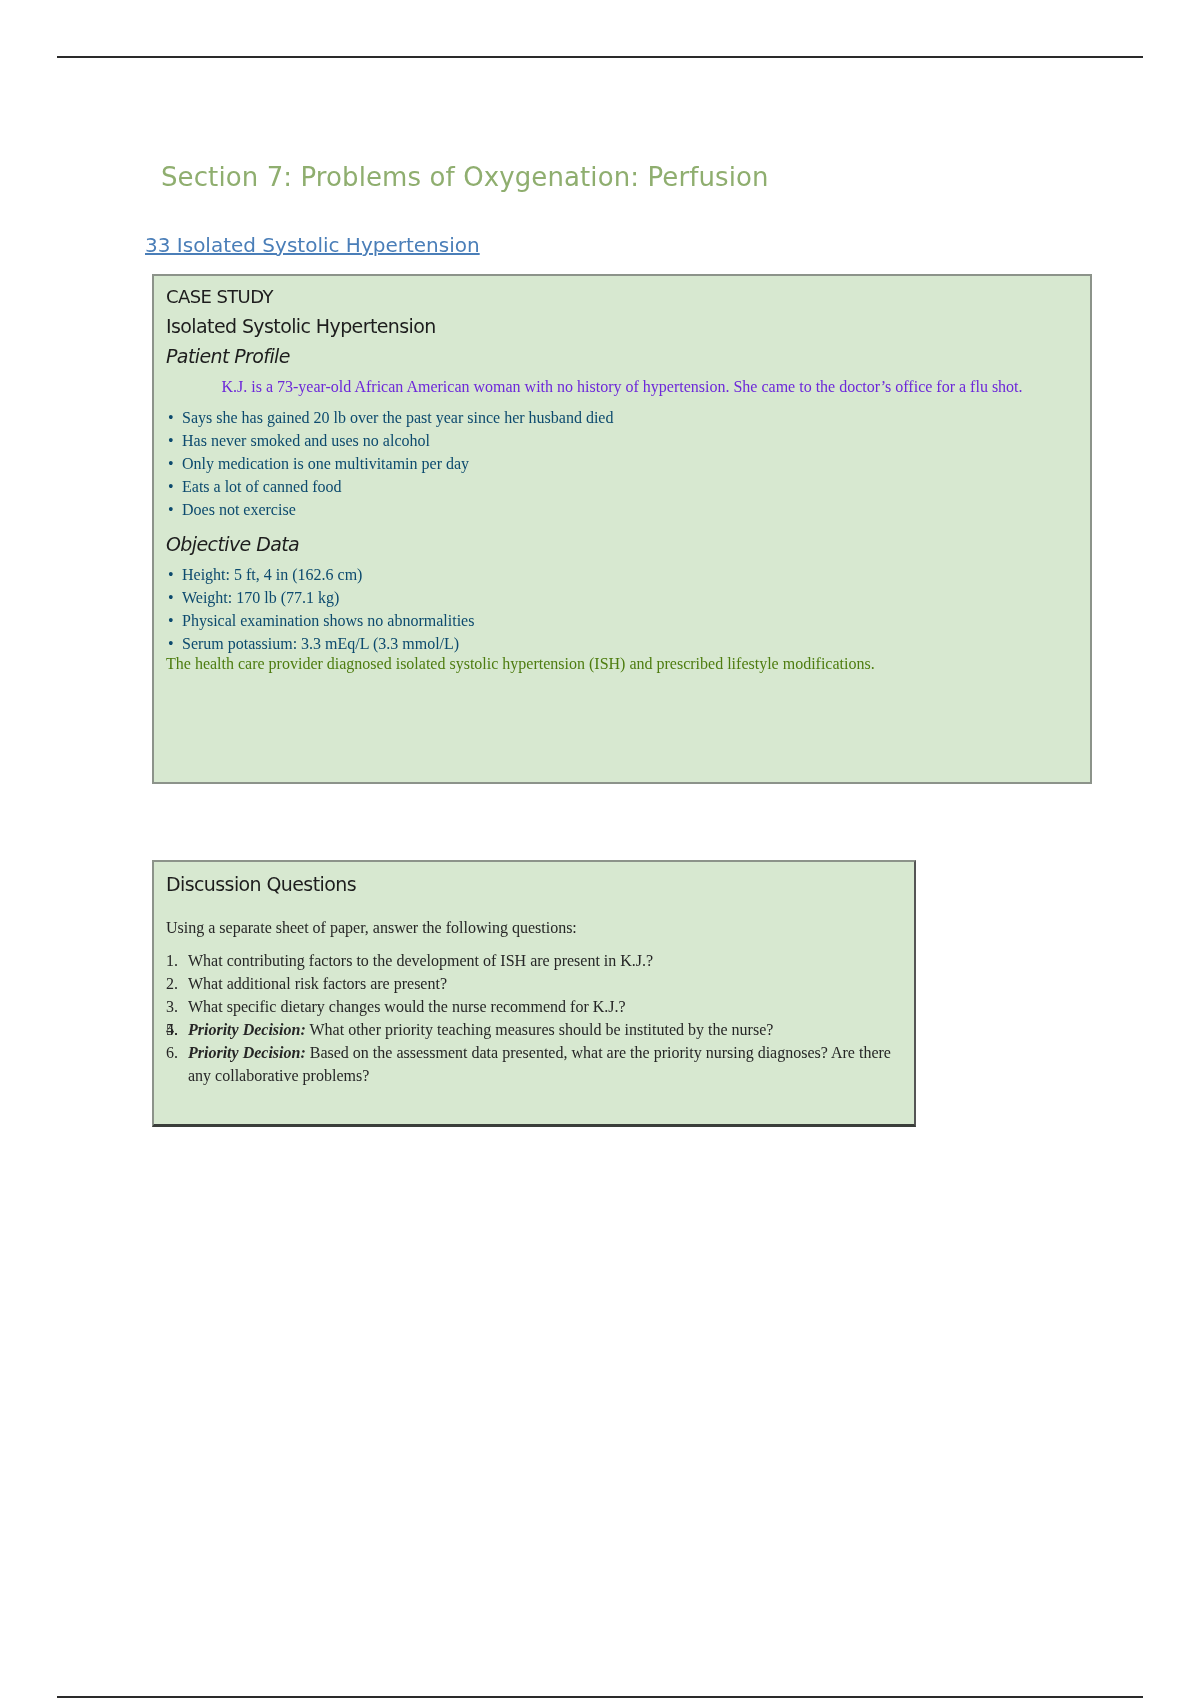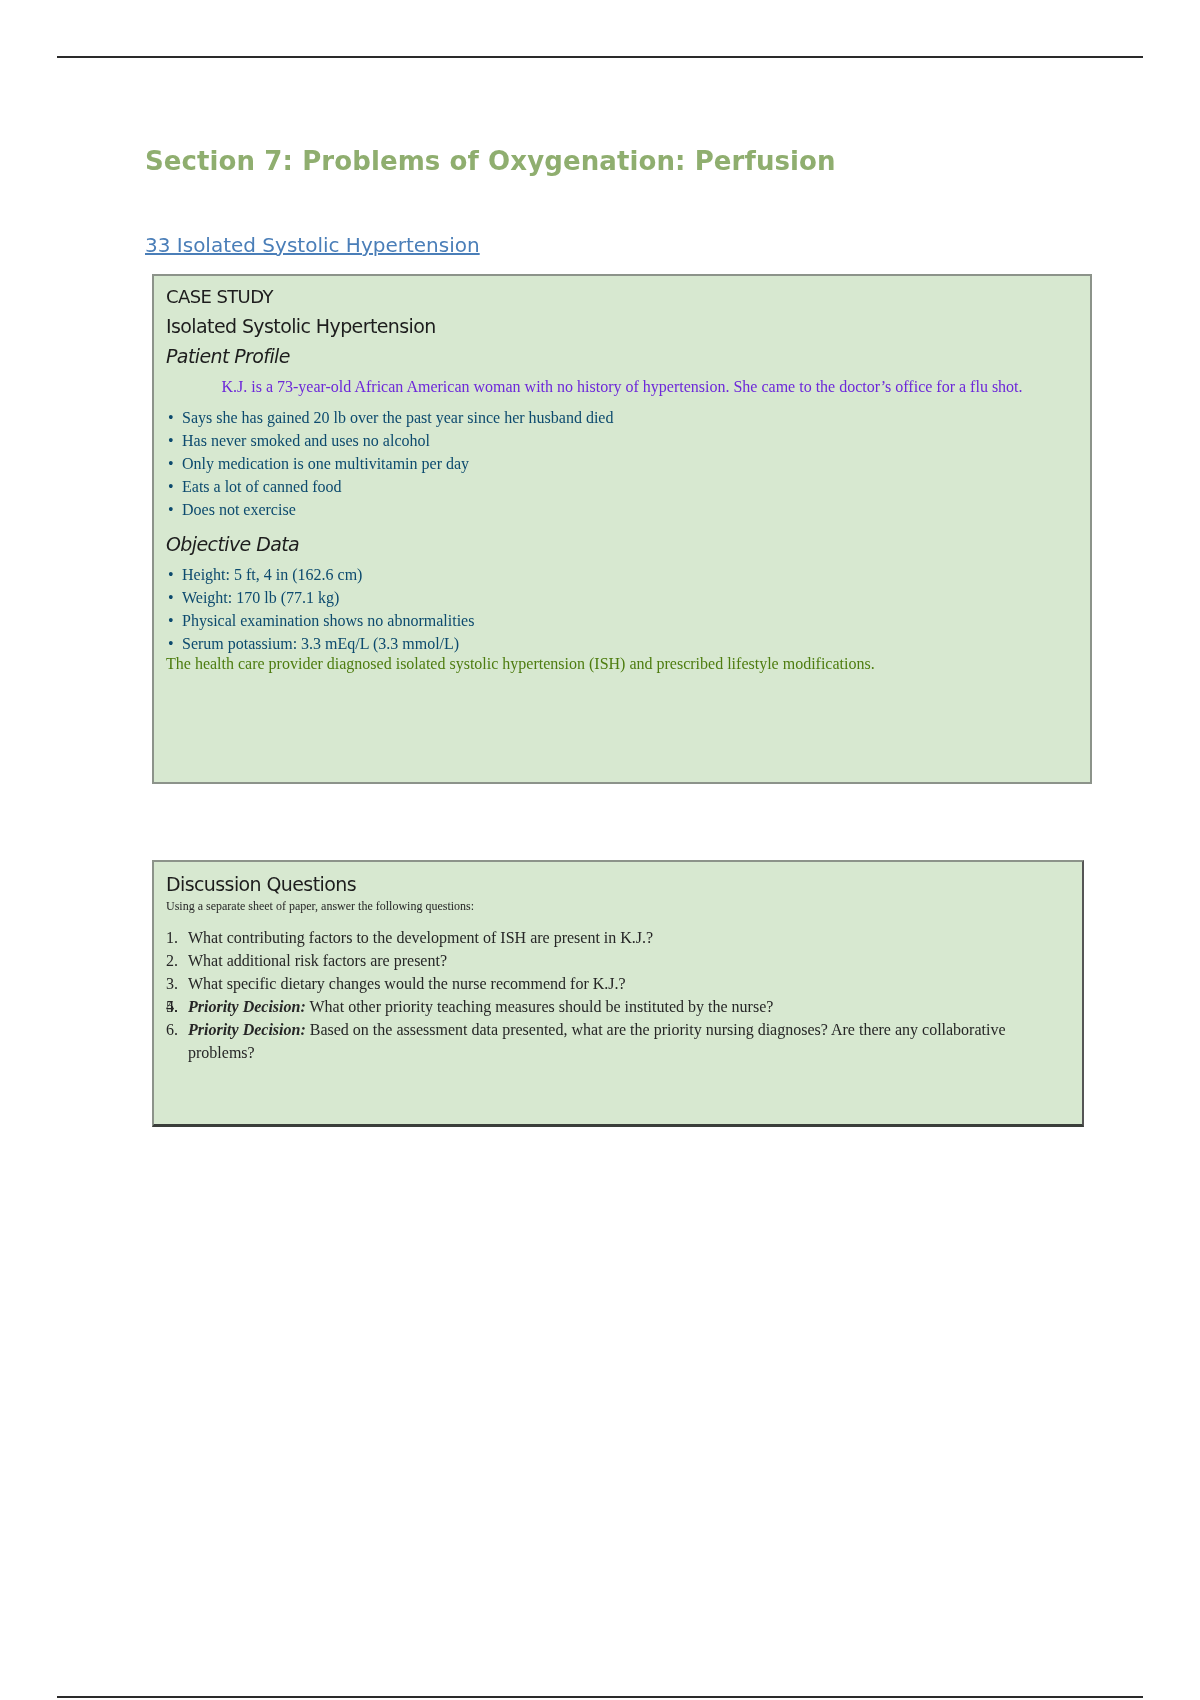--- a/index.html
+++ b/index.html
@@ -4,46 +4,46 @@
 <style>
   html, body { margin: 0; padding: 0; background: #ffffff; }
   body { width: 1200px; height: 1700px; position: relative; overflow: hidden; font-family: "Liberation Serif", serif; color: #222; }
   .rule { position: absolute; left: 57px; width: 1086px; height: 2px; background: #2a2a2a; }
   .rule.top { top: 56px; }
   .rule.bottom { top: 1696px; }
   .section-title { position: absolute; left: 145px; top: 146px; font-family: "DejaVu Sans", sans-serif; font-size: 26px; color: #8fae6f; font-weight: normal; letter-spacing: 0.1px; }
   .chapter-title { position: absolute; left: 145px; top: 233px; font-family: "DejaVu Sans", sans-serif; font-size: 20px; color: #4a7eb8; font-weight: normal; }
   .box { position: absolute; background: #d7e8d0; border: 2px solid #8c938a; box-sizing: border-box; padding: 8px 12px 8px 12px; }
   .box.case { left: 152px; top: 274px; width: 940px; height: 510px; }
-  .box.disc { left: 152px; top: 860px; width: 932px; height: 267px; border-bottom: 3px solid #3a3e3a; border-right: 2px solid #555; }
+  .box.disc { left: 152px; top: 860px; width: 764px; height: 267px; border-bottom: 3px solid #3a3e3a; border-right: 2px solid #555; }
   .h-sans { font-family: "DejaVu Sans", sans-serif; color: #1d1d1d; }
   .case-label { font-size: 18px; margin-top: 2px; letter-spacing: -0.6px; }
   .case-name { font-size: 19px; margin-top: 8px; letter-spacing: -0.6px; }
   .sub-h { font-size: 19px; font-style: italic; letter-spacing: -0.6px; }
   .profile-h { margin-top: 8px; }
   .para { font-size: 16px; line-height: 22px; margin-top: 9px; color: #6d28d9; text-align: center; }
   .subj-h { margin-top: 12px; }
   .objt-h { margin-top: 12px; }
   ul.bullets { list-style: none; margin: 8px 0 0 0; padding: 0; }
   ul.bullets li { font-size: 16px; line-height: 23px; position: relative; padding-left: 16px; color: #0c4a6e; }
   ul.bullets li::before { content: "\2022"; position: absolute; left: 2px; top: 0; }
   .closing { font-size: 16px; margin-top: 0; color: #4d7c0f; }
   .disc-h { font-size: 19px; margin-top: 3px; letter-spacing: -0.6px; }
-  .disc-intro { font-size: 12px; margin-top: 4px; color: #262626; }
+  .disc-intro { font-size: 16px; margin-top: 24px; color: #262626; }
   ol.questions { list-style: none; margin: 12px 0 0 0; padding: 0; }
   ol.questions li { font-size: 16px; line-height: 23px; position: relative; padding-left: 22px; color: #262626; }
   ol.questions li .num { position: absolute; left: 0; top: 0; }
   ol.questions li .pd { font-style: italic; font-weight: bold; }
 </style>
 </head>
 <body>
 
 <div class="rule top"></div>
 
-<h1 class="section-title" style="margin:0;font-weight:bold;">Section 7: Problems of Oxygenation: Perfusion</h1>
+<h1 class="section-title" style="margin:16px;">Section 7: Problems of Oxygenation: Perfusion</h1>
 <h2 class="chapter-title" style="margin:0;text-decoration:underline;">33 Isolated Systolic Hypertension</h2>
 
 <div class="box case">
   <div class="h-sans case-label">CASE STUDY</div>
   <div class="h-sans case-name">Isolated Systolic Hypertension</div>
 
   <div class="h-sans sub-h profile-h">Patient Profile</div>
   <div class="para">K.J. is a 73-year-old African American woman with no history of hypertension. She came to the doctor’s office for a flu shot.</div>
 
   <ul class="bullets">

